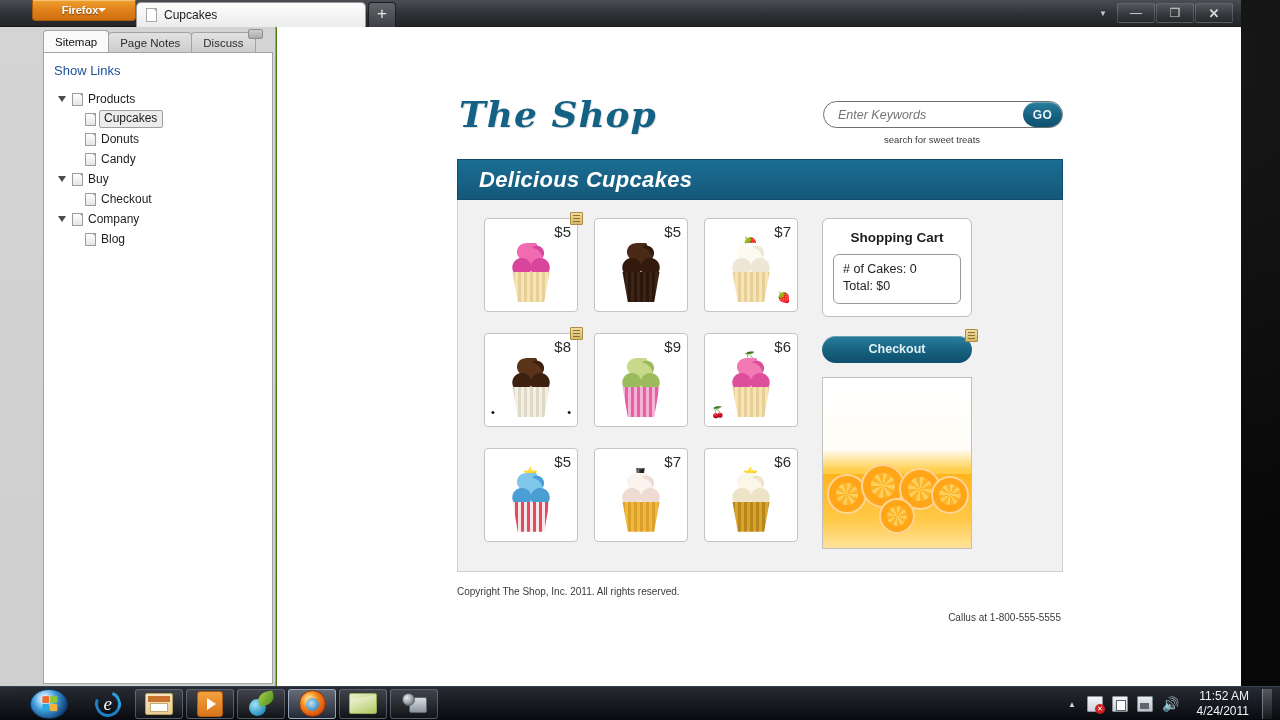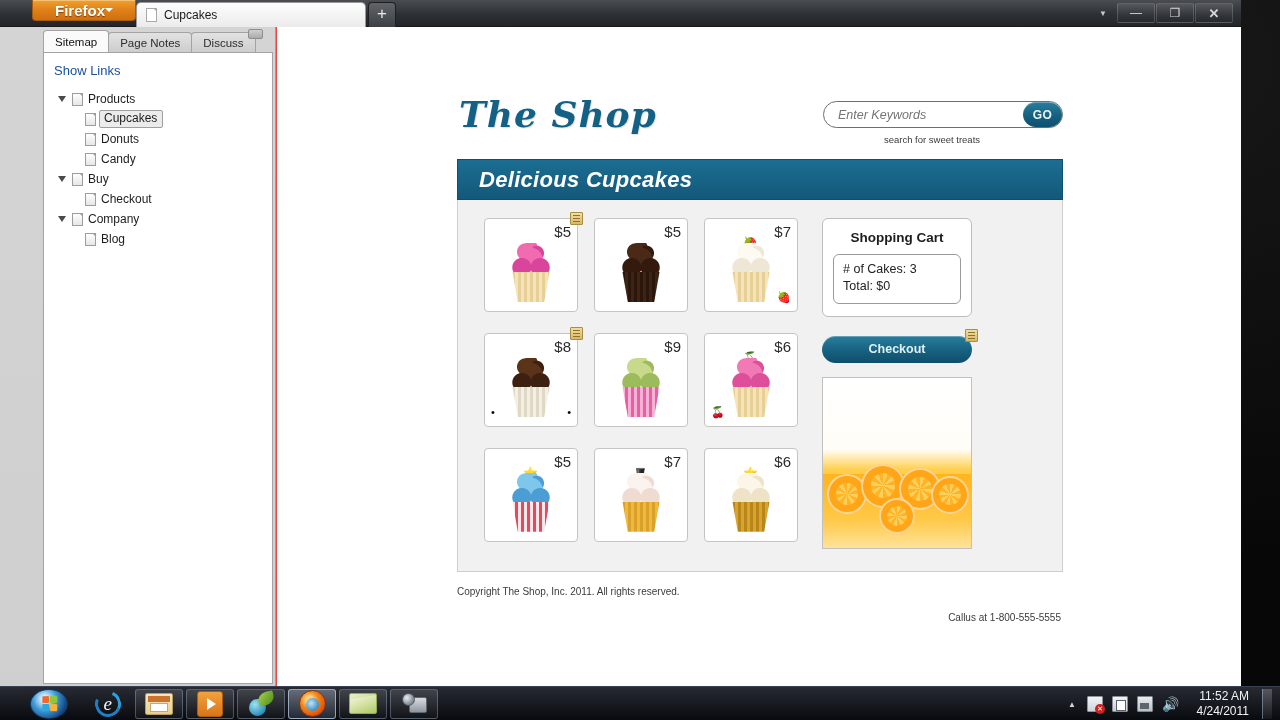--- a/index.html
+++ b/index.html
@@ -42,21 +42,21 @@
     border-bottom: 1px solid #16181a;
   }
   .ff-button {
     position: absolute; left: 32px; top: 0;
     width: 104px; height: 21px;
     border-radius: 0 0 4px 4px;
     background: linear-gradient(#f0a22e, #e0811a 48%, #cf6f10);
     border: 1px solid #a85a0b;
     border-top: none;
     color: #fff;
-    font-size: 15px; font-weight: bold;
+    font-size: 11px; font-weight: bold;
     display: flex; align-items: center; justify-content: center;
     text-shadow: 0 1px 1px rgba(0,0,0,.45);
     box-shadow: inset 0 1px 0 rgba(255,255,255,.35);
   }
   .ff-caret {
     width: 0; height: 0;
     border-left: 4px solid transparent;
     border-right: 4px solid transparent;
     border-top: 4px solid #fff;
   }
@@ -114,21 +114,21 @@
     background: linear-gradient(rgba(255,255,255,.10), rgba(255,255,255,0));
     border: 1px solid rgba(255,255,255,.16);
     border-radius: 2px;
   }
   .win-btn.close { font-size: 13px; font-weight: bold; }
 
   
   .browser-body {
     position: absolute; left: 0; top: 27px;
     width: 1241px; height: 659px;
-    background: #ef4444;
+    background: #4d7c0f;
   }
 
   
   .sidebar {
     position: absolute; left: 0; top: 0;
     width: 276px; height: 659px;
     background: linear-gradient(#d4d4d4, #cfcfcf);
     border-right: 1px solid #9e9e9e;
   }
   .sb-tabs {
@@ -836,21 +836,21 @@
                     <div class="frost"></div>
                     <div class="liner"></div>
                   </div>
                 </div>
               </div>
 
             <div class="rightcol">
               <div class="cart">
                 <div class="cart-title">Shopping Cart</div>
                 <div class="cart-box">
-                  <div># of Cakes: 3</div>
+                  <div># of Cakes: 0</div>
                   <div>Total: $0</div>
                 </div>
               </div>
 
               <div class="checkout-wrap">
                 <div class="checkout">Checkout</div>
                 <span class="note-badge"></span>
               </div>
 
               <div class="juice">

